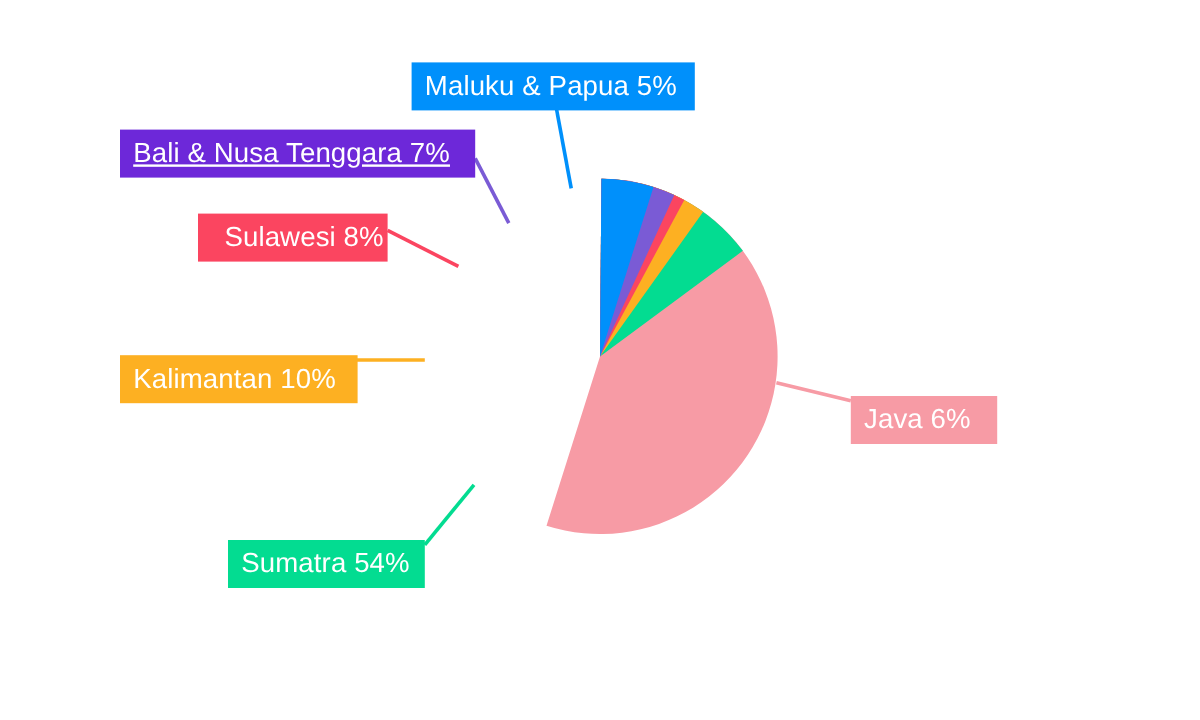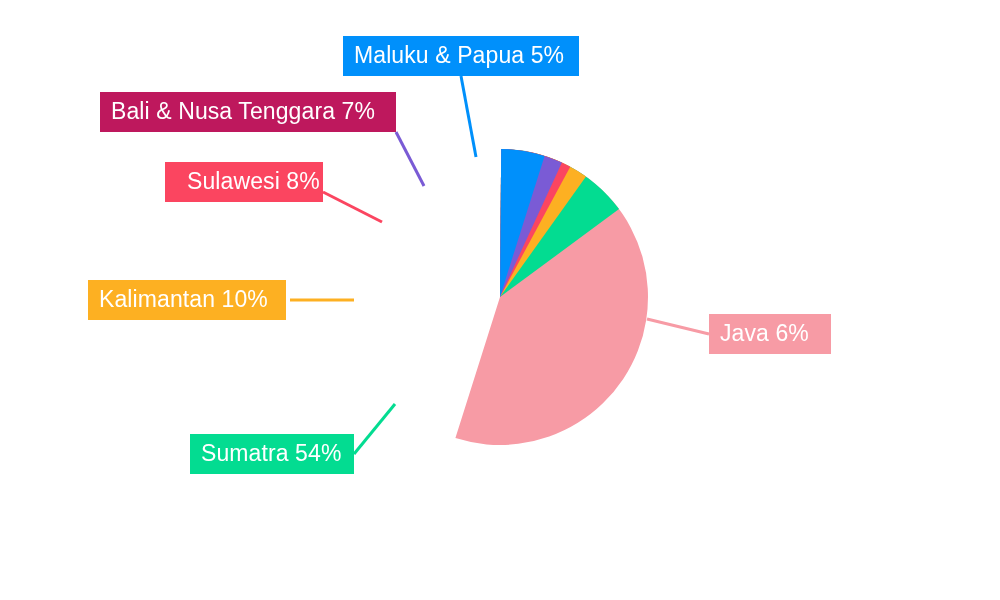--- a/index.html
+++ b/index.html
@@ -28,20 +28,21 @@
   }
   .label-box {
     position: absolute;
     color: #ffffff;
     font-size: 23px;
     line-height: 1;
     padding: 8px 11px 10px 11px;
     white-space: nowrap;
     letter-spacing: 0.1px;
     box-sizing: border-box;
+    margin-top: 16px;
   }
 </style>
 </head>
 <body>
 
 <div id="stage">
 
   <svg id="chart-svg" viewBox="0 0 1000 600">
     <g id="leader-lines">
         <line x1="647" y1="319" x2="709" y2="334" stroke="#f79ba5" stroke-width="3"></line>
@@ -57,19 +58,19 @@
         <path d="M 500 297 L 501.20 149.00 A 148 148 0 0 1 586.02 176.56 Z" fill="#fdb022"></path>
         <path d="M 500 297 L 501.20 149.00 A 148 148 0 0 1 570.25 166.73 Z" fill="#fb4560"></path>
         <path d="M 500 297 L 501.20 149.00 A 148 148 0 0 1 561.93 162.58 Z" fill="#7a5bd5"></path>
         <path d="M 500 297 L 501.20 149.00 A 148 148 0 0 1 544.59 155.88 Z" fill="#0090fb"></path>
       </g>
   </svg>
 
   <div id="label-layer">
       <div class="label-box" style="left: 709px; top: 314px; width: 122px; height: 40px; background: rgb(247, 155, 165);">Java 6%</div>
       <div class="label-box" style="left: 190px; top: 434px; width: 164px; height: 40px; background: rgb(3, 220, 145);">Sumatra 54%</div>
-      <div class="label-box" style="left: 88px; top: 280px; width: 198px; height: 40px; background: rgb(253, 176, 34);">Kalimantan 10%</div>
+      <div class="label-box" style="left: 100px; top: 280px; width: 198px; height: 40px; background: rgb(253, 176, 34);">Kalimantan 10%</div>
       <div class="label-box" style="left: 165px; top: 162px; width: 158px; height: 40px; background: rgb(251, 69, 96); padding-left: 22px;">Sulawesi 8%</div>
-      <div class="label-box" style="left: 100px; top: 92px; width: 296px; height: 40px; background: #be185d;">Bali &amp; Nusa Tenggara 7%</div>
+      <div class="label-box" style="left: 100px; top: 92px; width: 296px; height: 40px; background: #6d28d9; text-decoration: underline;">Bali &amp; Nusa Tenggara 7%</div>
       <div class="label-box" style="left: 343px; top: 36px; width: 236px; height: 40px; background: rgb(0, 144, 251);">Maluku &amp; Papua 5%</div>
     </div>
 
 </div>
 
 </body></html>

